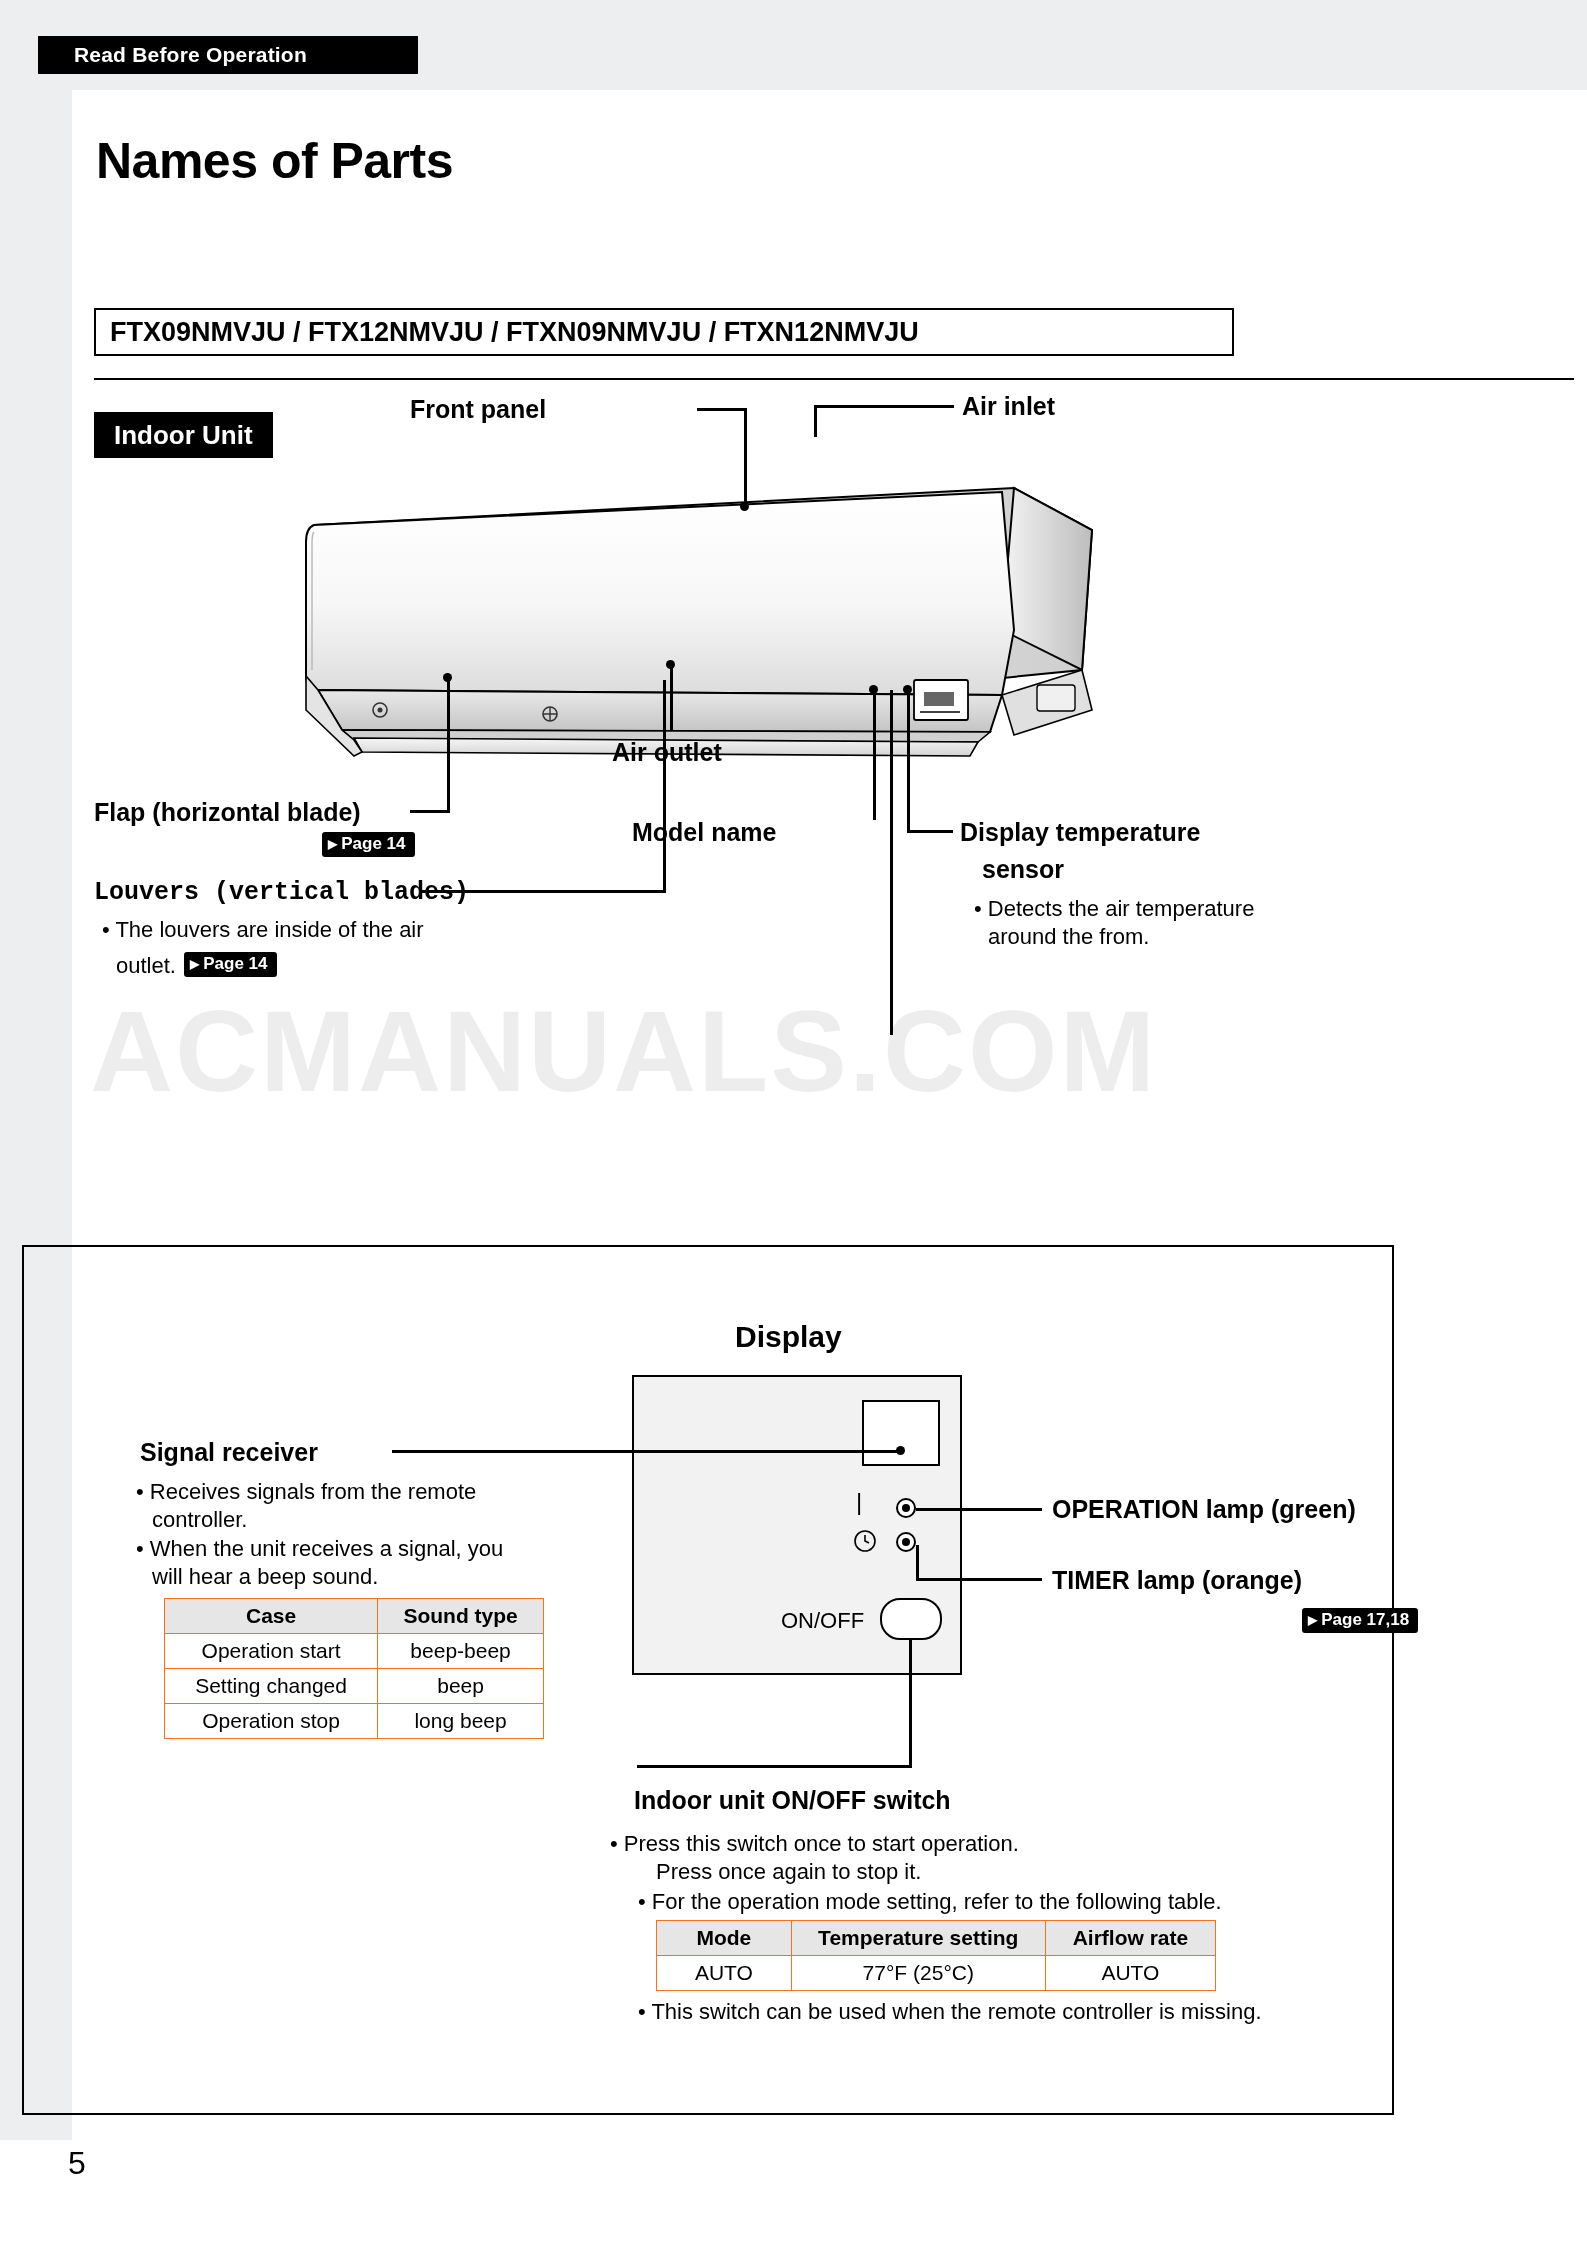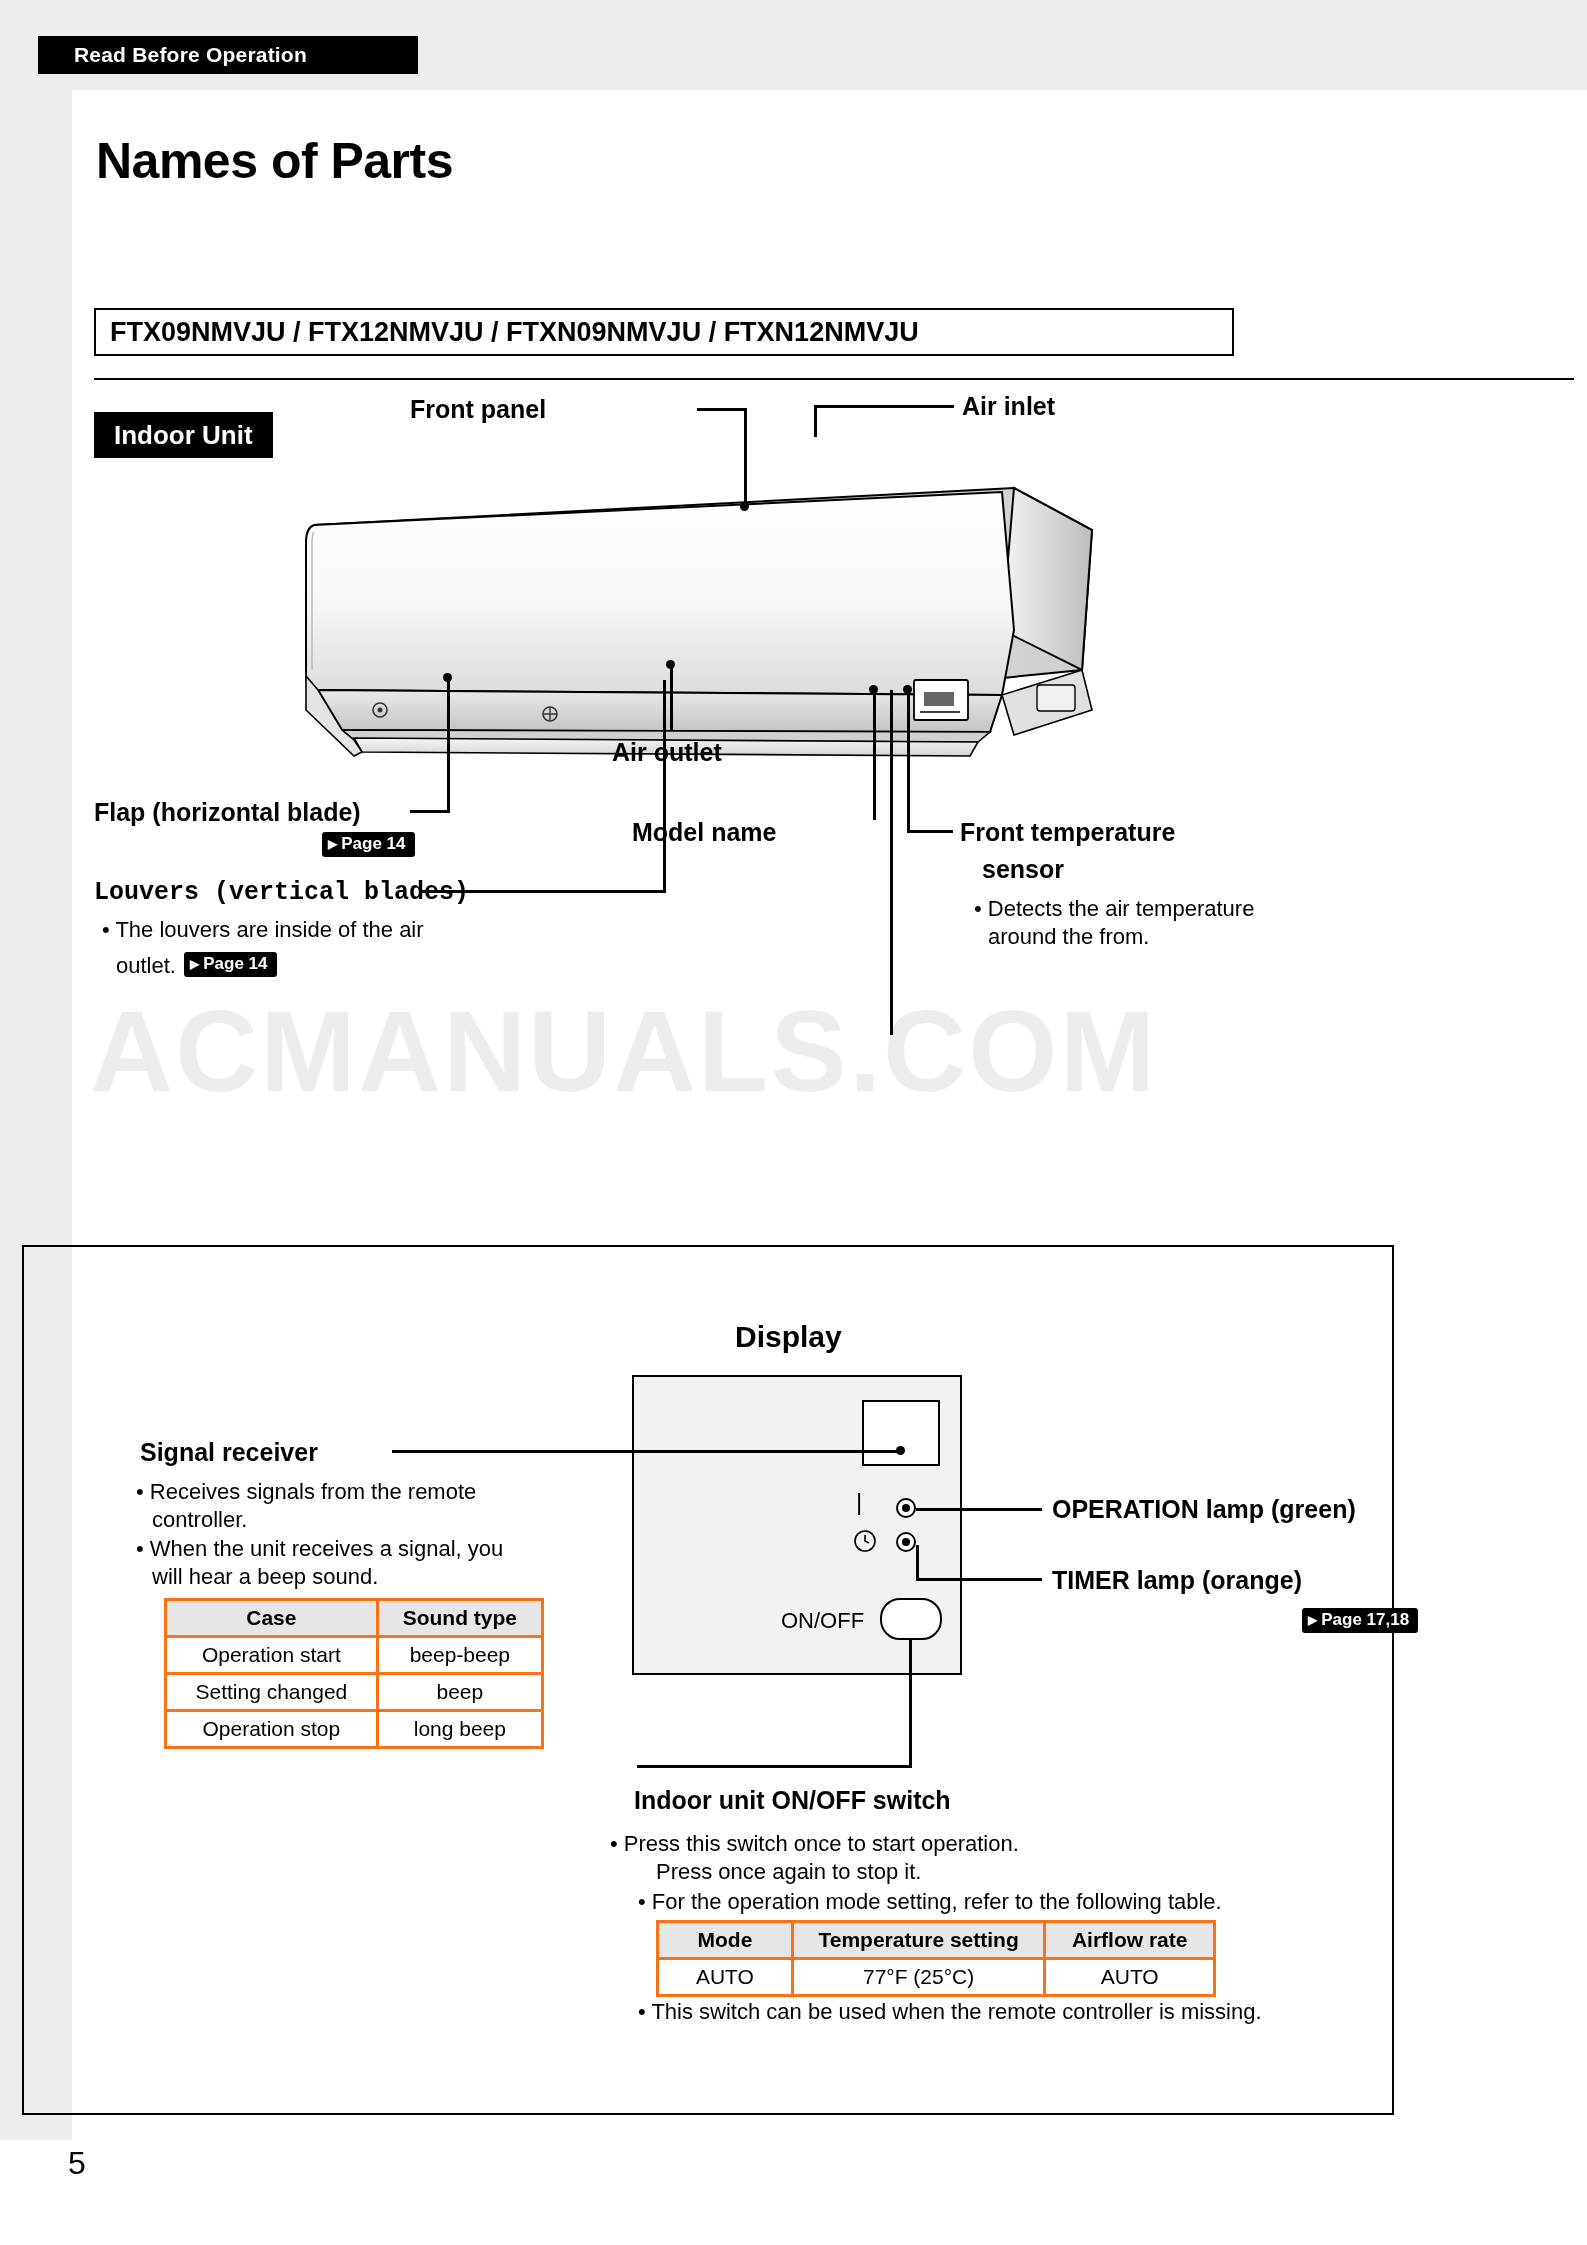--- a/index.html
+++ b/index.html
@@ -224,21 +224,21 @@
     font-size: 22px;
   }
 
   
   table.doc {
     position: absolute;
     border-collapse: collapse;
     font-size: 21px;
   }
   table.doc th, table.doc td {
-    border: 3px solid #f97316;
+    border: 1px solid #f97316;
     text-align: center;
     padding: 5px 8px;
   }
   table.doc th {
     font-weight: bold;
     background: #e6e6e6;
   }
 
   .page-num {
     position: absolute;
@@ -349,21 +349,21 @@
     <div style="position:absolute; left:112px; top:862px;">
       <span class="pagetag">Page 14</span>
     </div>
     <div class="line" style="left:348px; top:800px; width:246px; height:3px;"></div>
     <div class="line" style="left:591px; top:590px; width:3px; height:212px;"></div>
 
     <div class="lbl" style="left:560px; top:728px;">Model name</div>
     <div class="line" style="left:801px; top:600px; width:3px; height:130px;"></div>
     <div class="dot" style="left:797px; top:595px;"></div>
 
-    <div class="lbl" style="left:888px; top:728px;">Front temperature</div>
+    <div class="lbl" style="left:888px; top:728px;">Display temperature</div>
     <div class="lbl" style="left:910px; top:765px;">sensor</div>
     <div class="bullet-txt" style="left:902px; top:805px;">• Detects the air temperature</div>
     <div class="bullet-txt" style="left:916px; top:833px;">around the from.</div>
     <div class="line" style="left:835px; top:740px; width:46px; height:3px;"></div>
     <div class="line" style="left:835px; top:600px; width:3px; height:143px;"></div>
     <div class="dot" style="left:831px; top:595px;"></div>
 
     <div class="line" style="left:818px; top:600px; width:3px; height:345px;"></div>
 
   </div>

